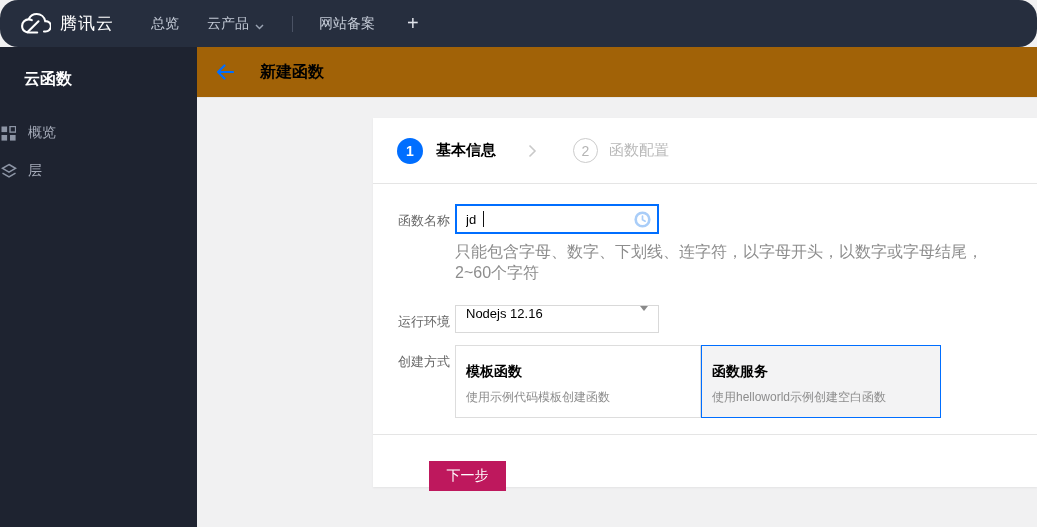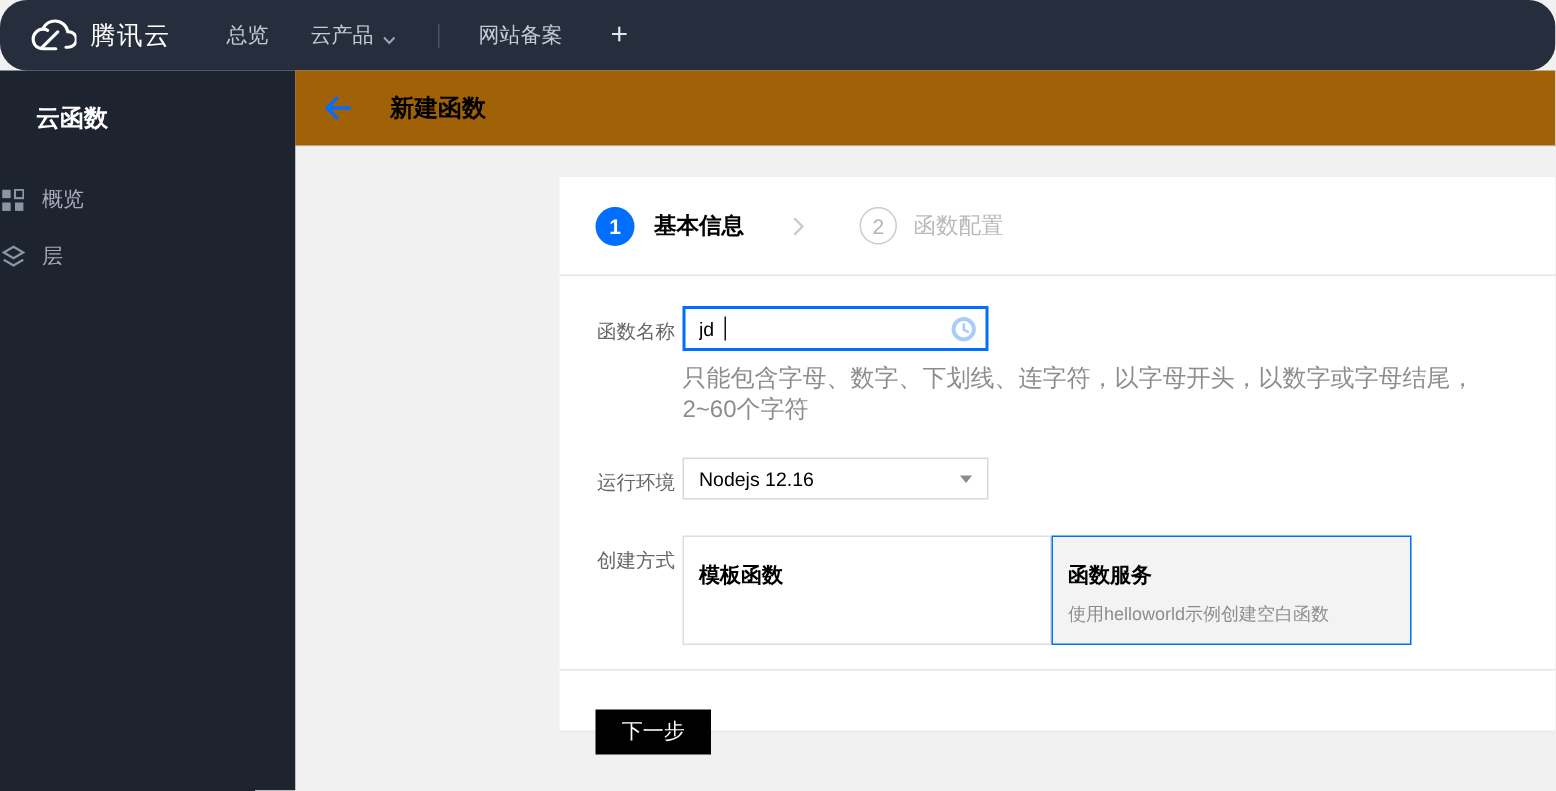--- a/index.html
+++ b/index.html
@@ -42,31 +42,31 @@
 
   
   .form { padding:20px 24px 16px 25px; }
   .form-row { display:flex; }
   .form-label { width:57px; font-size:13px; color:#666; padding-top:8px; flex-shrink:0; }
   .name-wrap { position:relative; width:204px; }
   .text-input { width:204px; height:30px; border:2px solid #006eff; padding:0 30px 0 9px; font-size:13px; color:#000; outline:none; font-family:inherit; }
   .fake-caret { position:absolute; left:28px; top:7px; width:1px; height:16px; background:#111; }
   .input-status { position:absolute; right:8px; top:7px; pointer-events:none; }
   .helper { font-size:16px; color:#8d8d8d; margin:8px 12px 21px 0; }
-  .select-box { width:204px; height:28px; border:1px solid #d9d9d9; background:#fff; display:flex; align-items:center; justify-content:space-between; padding:0 10px; font-size:13px; color:#000; cursor:pointer; margin-bottom:24px; }
+  .select-box { width:204px; height:28px; border:1px solid #d9d9d9; background:#fff; display:flex; align-items:flex-start; justify-content:space-between; padding:0 10px; font-size:13px; color:#000; cursor:pointer; margin-bottom:12px; }
   .tri-down { width:0; height:0; border-left:4px solid transparent; border-right:4px solid transparent; border-top:5px solid #8a8a8a; }
   .options { display:flex; }
   .option-card { width:246px; height:73px; border:1px solid #ddd; background:#fff; padding:17px 0 0 10px; cursor:pointer; }
   .option-card.selected { width:240px; border:1px solid #006eff; background:#f3f3f4; }
   .option-title { font-size:14px; font-weight:bold; color:#000; }
   .option-desc { font-size:12px; color:#8d8d8d; margin-top:8px; }
 
   
   .card-footer { border-top:1px solid #e5e5e5; padding:26px 0 0 24px; flex:1; }
-  .next-btn { width:77px; height:30px; background:#000000; color:#fff; border:none; font-size:14px; cursor:pointer; font-family:inherit; }
+  .next-btn { width:77px; height:30px; background:#be185d; color:#fff; border:none; font-size:14px; cursor:pointer; font-family:inherit;margin-left:32px; }
 </style>
 </head>
 <body>
 
 <div class="topbar">
   <div class="brand">
     <span style="display:flex;">
       <svg width="33" height="23" viewBox="0 0 33 23" fill="none">
         <path d="M26 19.5h1.6c2.9 0 5.3-2.3 5.3-5.2 0-2.9-2.4-5.2-5.3-5.2h-.4C26.4 5 22.9 2 18.7 2c-3.4 0-6.3 1.9-7.8 4.7" stroke="#fff" stroke-width="2.1" stroke-linecap="round"></path>
         <path d="M20.5 9.3 9.4 20.2" stroke="#fff" stroke-width="2.1" stroke-linecap="round"></path>
@@ -173,20 +173,21 @@
               <span>Nodejs 12.16</span>
               <span class="tri-down"></span>
             </div>
           </div>
 
           <div class="form-row">
             <span class="form-label">创建方式</span>
             <div class="options">
               <div class="option-card">
                 <div class="option-title">模板函数</div>
+                <div class="option-desc">使用示例代码模板创建函数</div>
               </div>
               <div class="option-card selected">
                 <div class="option-title">函数服务</div>
                 <div class="option-desc">使用helloworld示例创建空白函数</div>
               </div>
             </div>
           </div>
 
         </div>
 

